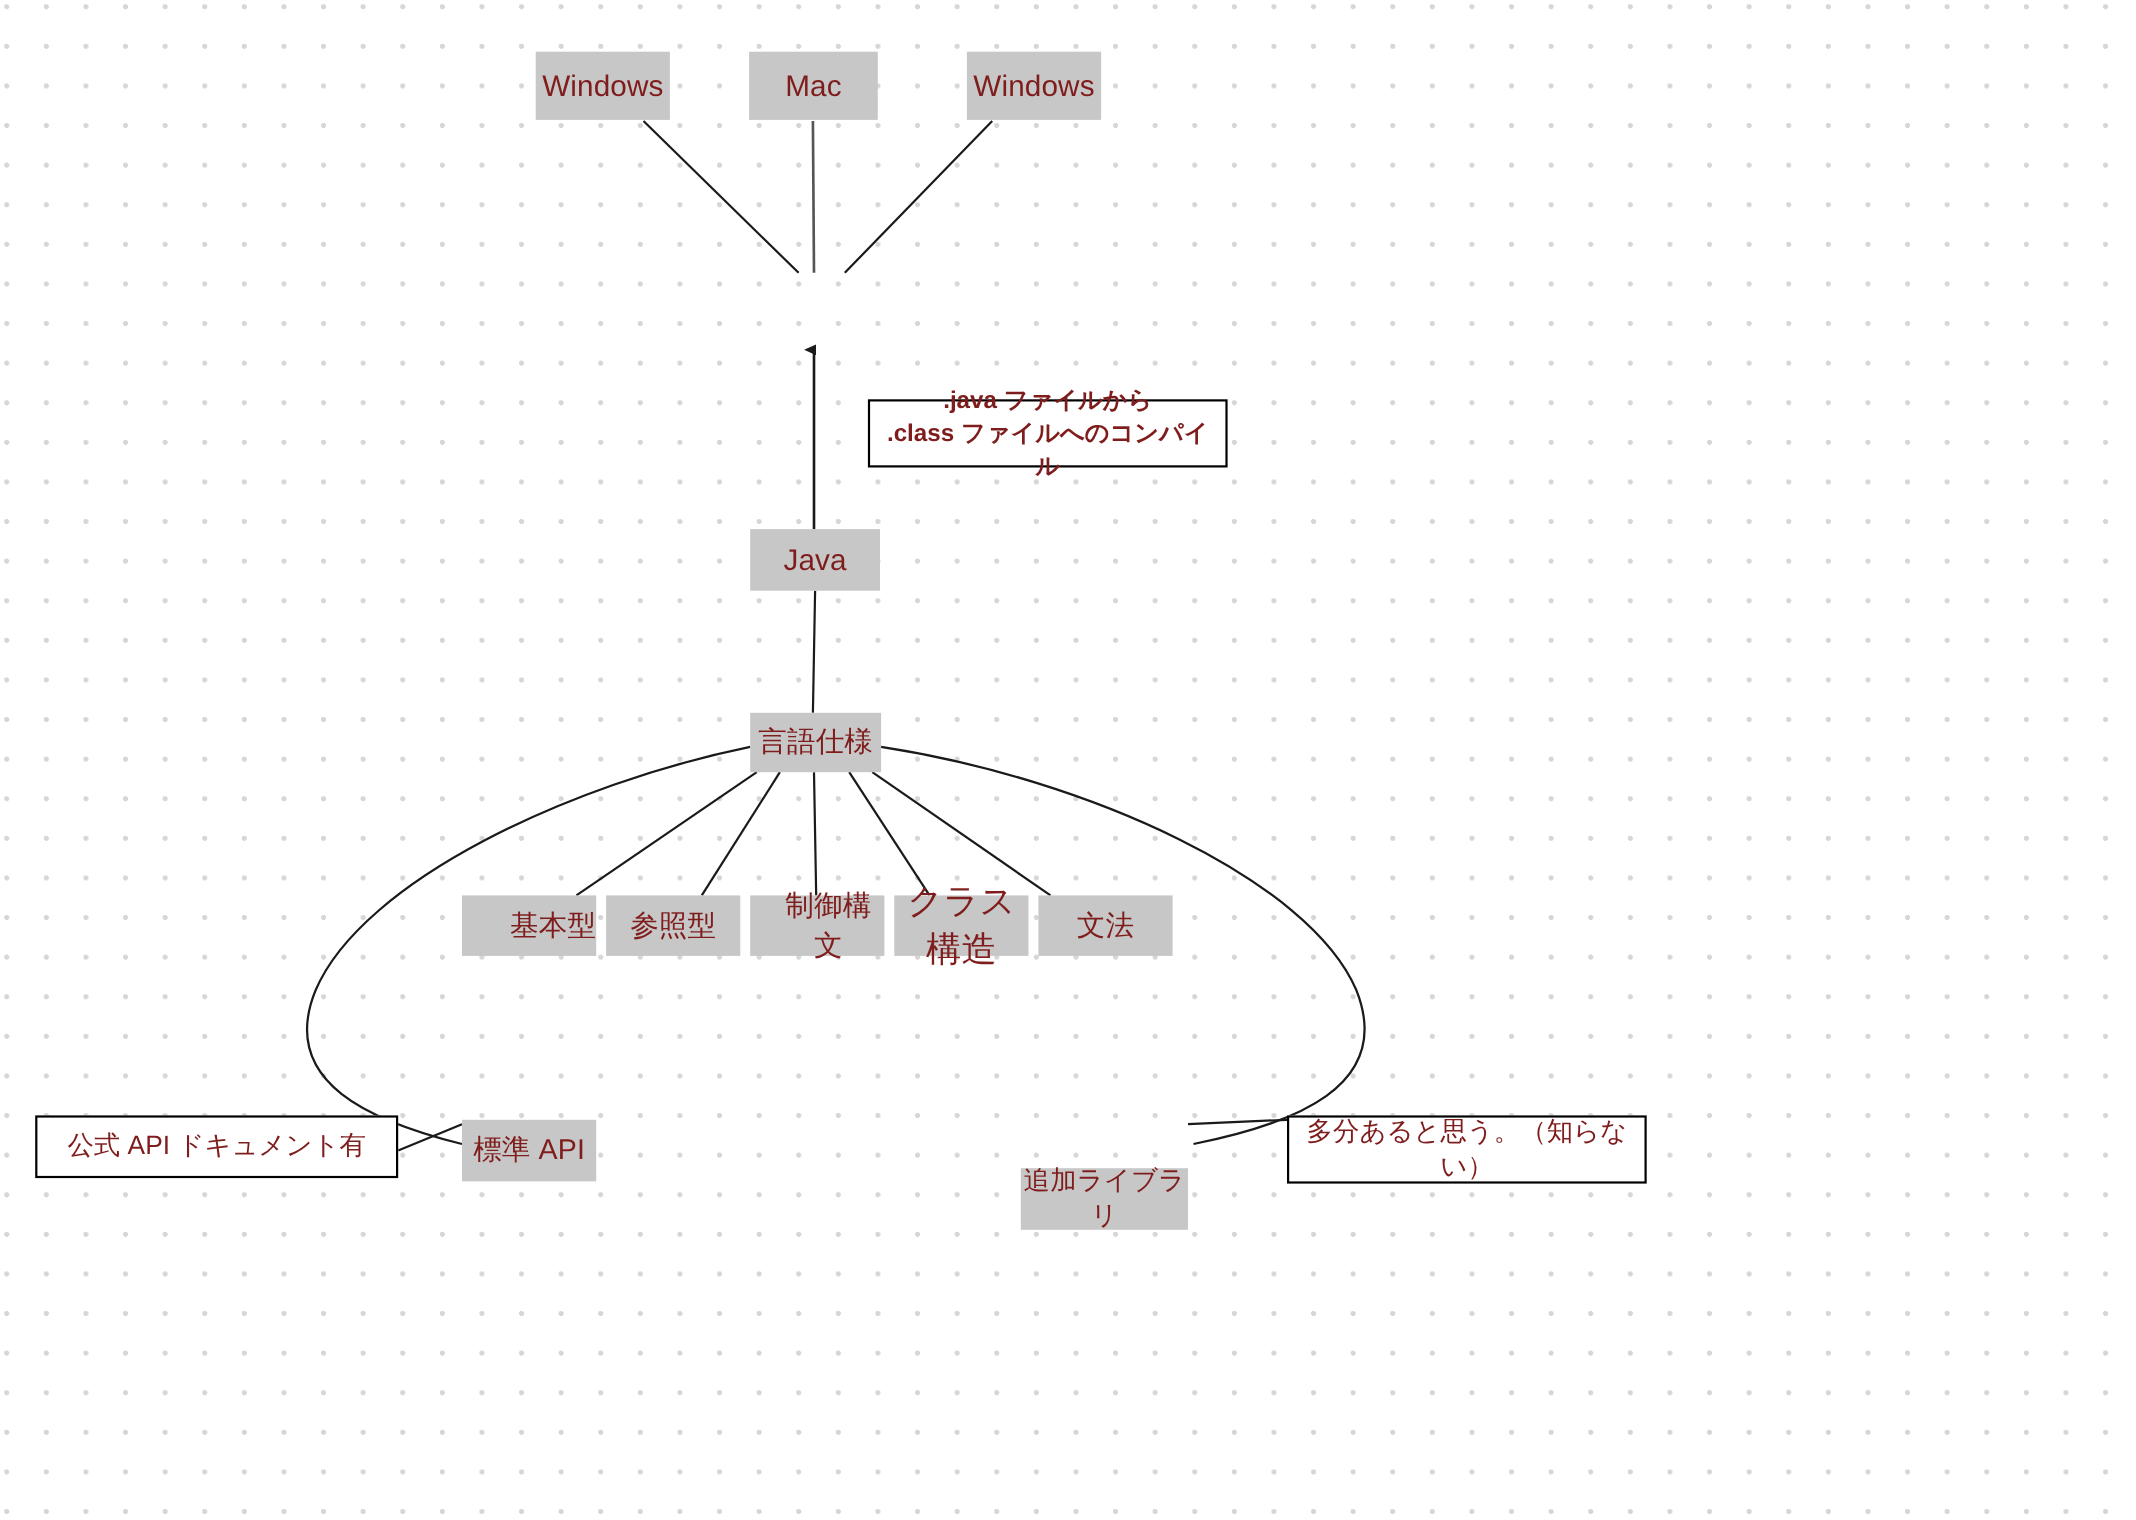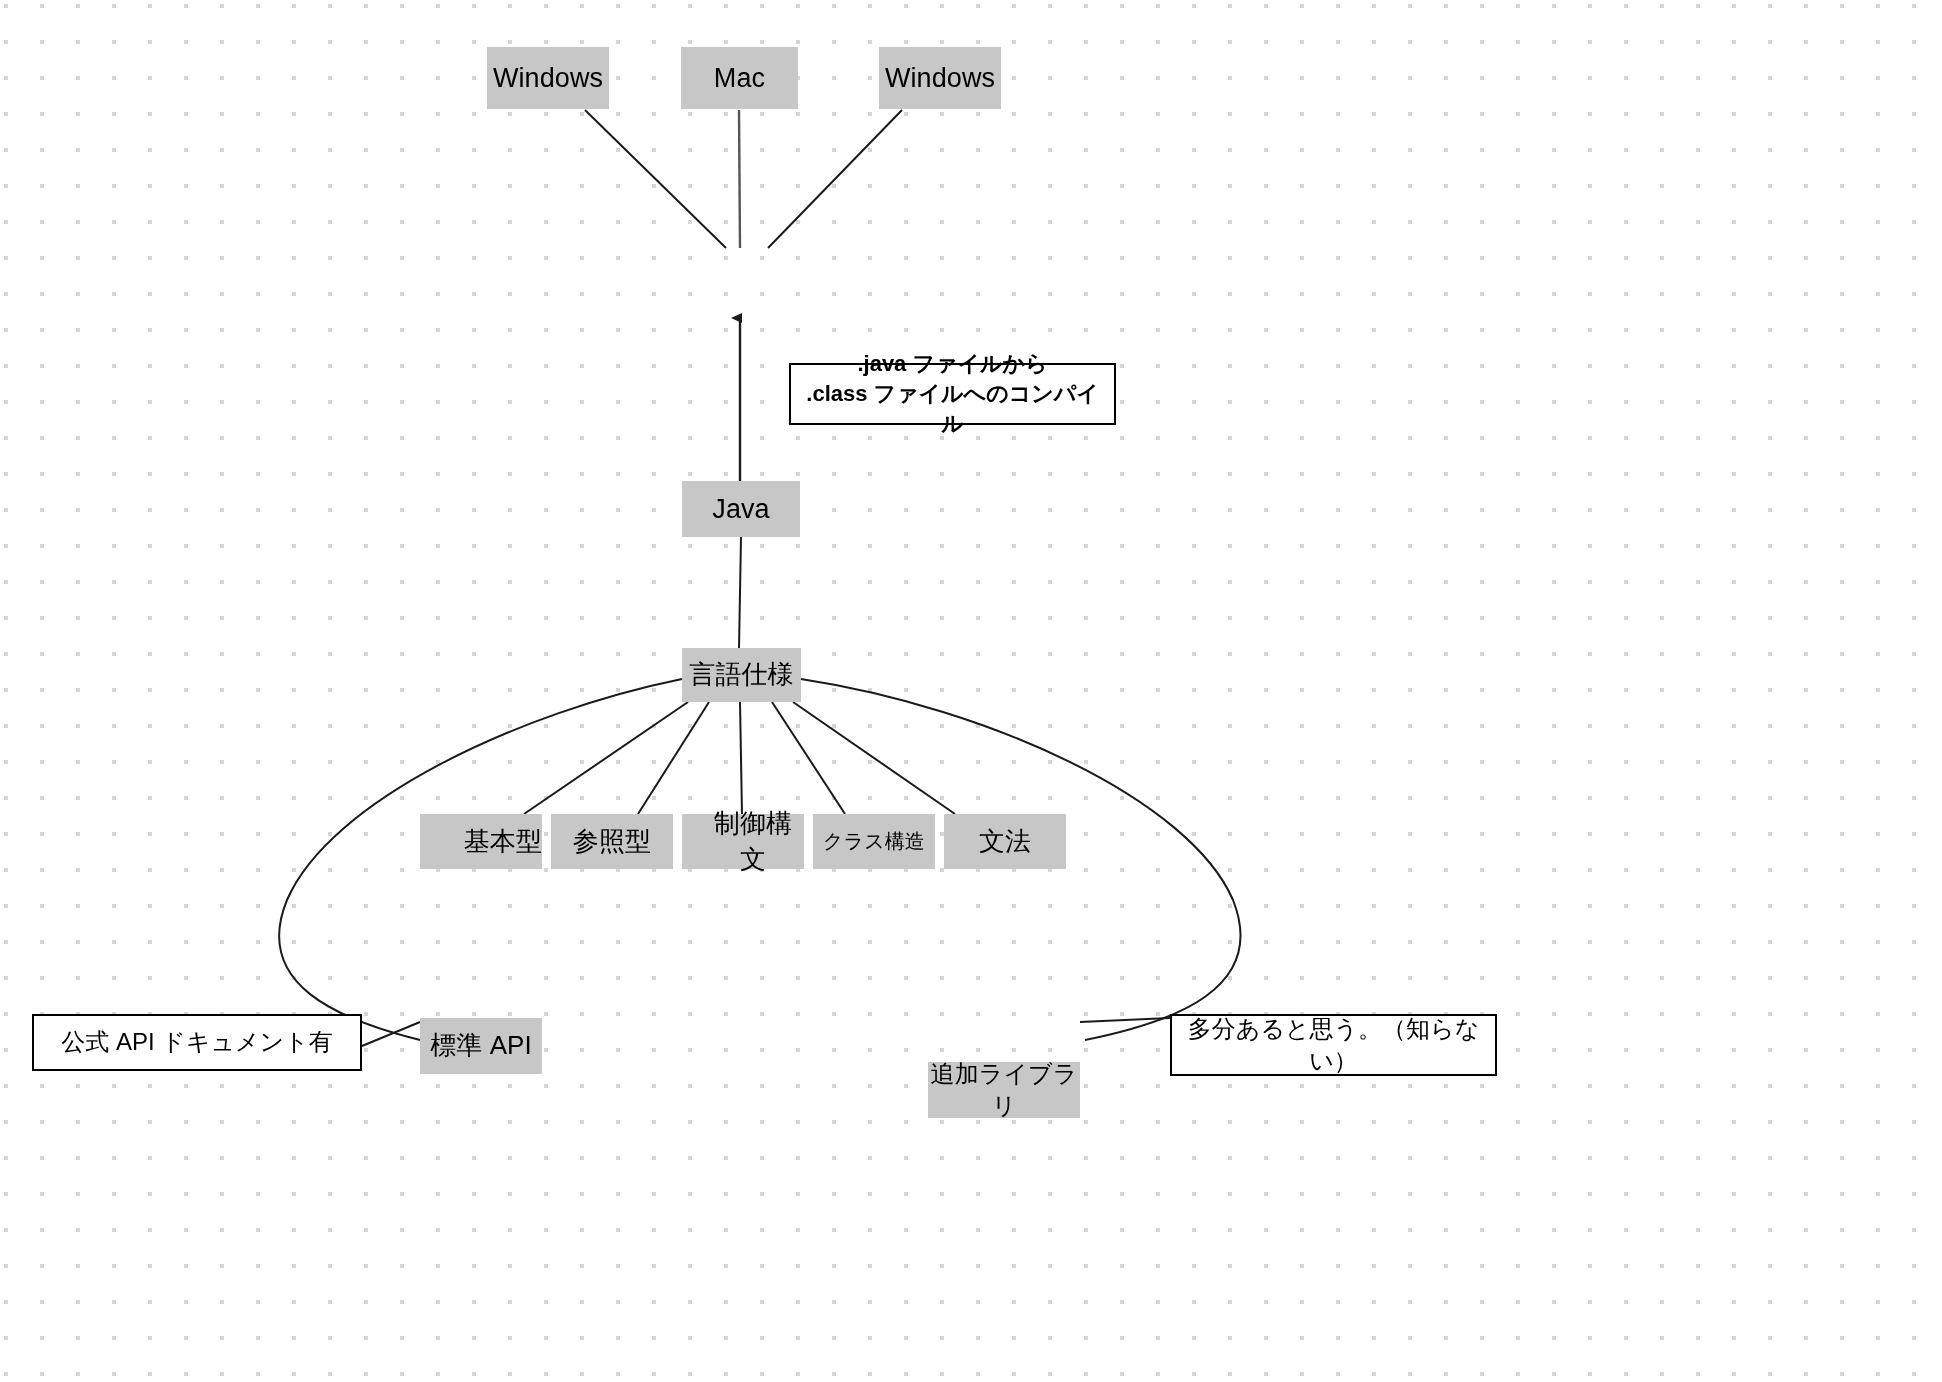--- a/index.html
+++ b/index.html
@@ -28,21 +28,21 @@
     pointer-events: none;
   }
   .node {
     position: absolute;
     box-sizing: border-box;
     display: flex;
     align-items: center;
     justify-content: center;
     text-align: center;
     line-height: 1.35;
-    color: #000000;
+    color: #7f1d1d;
     z-index: 5;
   }
   .node.gray {
     background: #c7c7c7;
     border: 0;
     font-size: 27px;
     letter-spacing: 0.1px;
   }
   .node.gray.jp {
     font-size: 26px;
@@ -124,21 +124,21 @@
   </div>
 
   <div class="node gray jp" style="left:551px; top:814px; width:122px; height:55px;">
     <span class="lbl">参照型</span>
   </div>
 
   <div class="node gray jp" style="left:682px; top:814px; width:122px; height:55px;padding-left:20px;">
     <span class="lbl">制御構文</span>
   </div>
 
-  <div class="node gray jp" style="left:813px; top:814px; width:122px; height:55px; font-size:20px;">
+  <div class="node gray jp" style="left:813px; top:814px; width:122px; height:55px; font-size:32px;">
     <span class="lbl">クラス構造</span>
   </div>
 
   <div class="node gray jp" style="left:944px; top:814px; width:122px; height:55px;">
     <span class="lbl">文法</span>
   </div>
 
   <div class="node gray jp" style="left:420px; top:1018px; width:122px; height:56px;">
     <span class="lbl">標準 API</span>
   </div>

